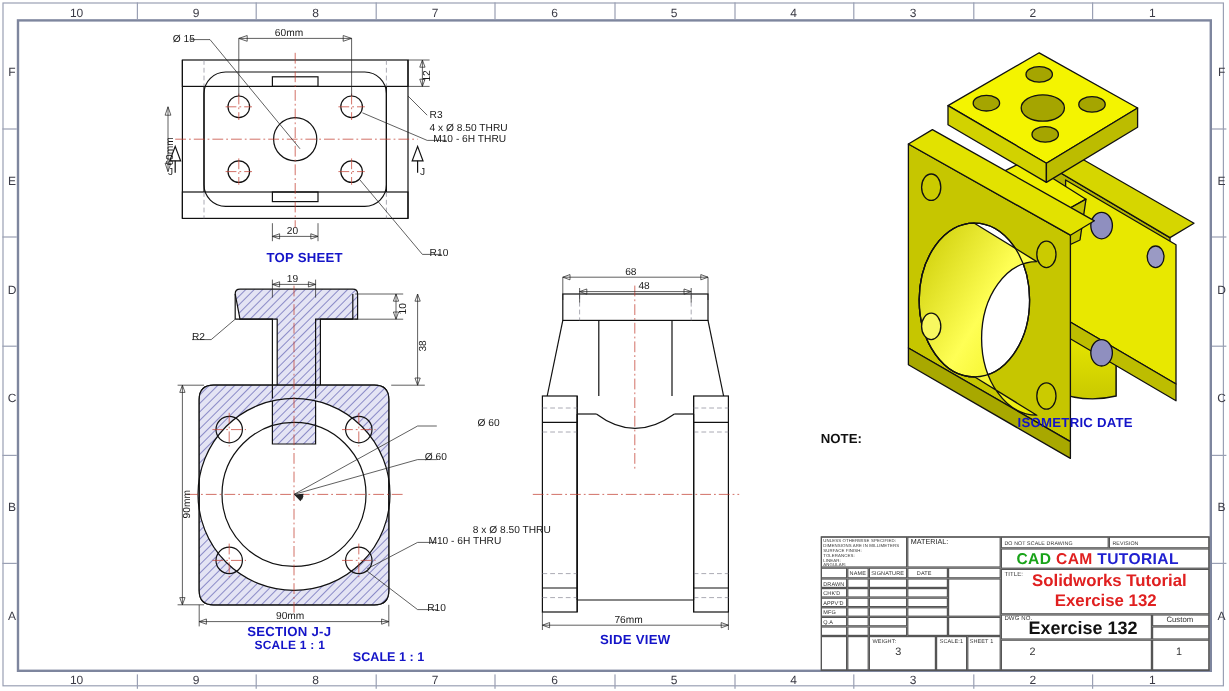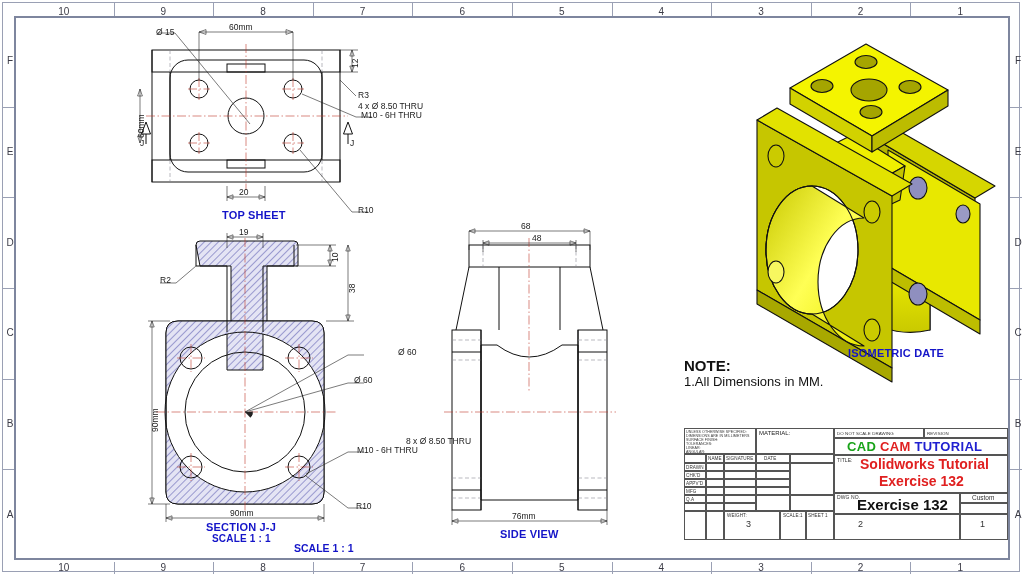--- a/index.html
+++ b/index.html
@@ -23,24 +23,24 @@
   svg{position:absolute;left:0;top:0;overflow:visible;}
   .ln{stroke:#111;stroke-width:1;fill:none;}
   .hid{stroke:#8a8a96;stroke-width:.6;fill:none;stroke-dasharray:4 2.5;}
   .ctr{stroke:#c0392b;stroke-width:.6;fill:none;stroke-dasharray:9 2.5 1.5 2.5;}
   .dimline{stroke:#222;stroke-width:.6;fill:none;}
   .leader{stroke:#222;stroke-width:.6;fill:none;}
 
   
   #note{position:absolute;left:684px;top:358px;}
   #note .nt{font-size:13px;color:#111;line-height:16px;white-space:nowrap;}
-  #note .nh{font-weight:bold;font-size:15px;}
+  #note .nh{font-weight:bold;font-size:11px;}
 
   
-  #tb{position:absolute;left:684px;top:428px;width:334px;height:112px;}
+  #tb{position:absolute;left:684px;top:447px;width:334px;height:112px;}
   #tb .cell{position:absolute;box-sizing:border-box;border:.8px solid #555;}
   #tb .lbl{position:absolute;font-size:3.6px;color:#333;letter-spacing:.1px;white-space:nowrap;transform:scale(1);}
   #tb .lbl2{position:absolute;font-size:4.6px;color:#222;white-space:nowrap;}
   #tb .num{position:absolute;font-size:9px;color:#333;}
   .brand{position:absolute;font-weight:bold;font-size:13px;white-space:nowrap;letter-spacing:.3px;}
   .brand .g{color:#19a319;} .brand .r{color:#e02020;} .brand .b{color:#2020d0;}
   .ttl{position:absolute;color:#e02020;font-weight:bold;font-size:14px;white-space:nowrap;}
   .dwgno{position:absolute;color:#111;font-weight:bold;font-size:15px;white-space:nowrap;}
   .custom{position:absolute;font-size:6.5px;color:#333;}
   .scale-lbl{position:absolute;color:#1414c8;font-weight:bold;font-size:10.5px;}
@@ -195,21 +195,21 @@
       <line class="leader" x1="352" y1="212" x2="300" y2="150"></line>
       <line class="leader" x1="352" y1="212" x2="368" y2="212"></line>
 
       <path class="ln" fill="#111" d="M146,122 l4.5,12 l-9,0 z"></path>
       <line class="ln" x1="146" y1="134" x2="146" y2="144"></line>
       <path class="ln" fill="#111" d="M348,122 l4.5,12 l-9,0 z"></path>
       <line class="ln" x1="348" y1="134" x2="348" y2="144"></line>
     </g>
   </svg>
 
-  <div class="dim" style="left:156px;top:27px;">Ø 15</div>
+  <div class="dim" style="left:144px;top:27px;">Ø 15</div>
   <div class="dim" style="left:229px;top:22px;">60mm</div>
   <div class="dim vtxt" style="left:136px;top:138px;transform:rotate(-90deg);">60mm</div>
   <div class="dim vtxt" style="left:350px;top:68px;transform:rotate(-90deg);">12</div>
   <div class="dim" style="left:239px;top:187px;">20</div>
   <div class="dim" style="left:358px;top:90px;">R3</div>
   <div class="dim" style="left:358px;top:205px;">R10</div>
   <div class="dim" style="left:358px;top:101px;">4 x Ø 8.50 THRU</div>
   <div class="dim" style="left:361px;top:110px;">M10 - 6H THRU</div>
   <div class="dim" style="left:140px;top:138px;">J</div>
   <div class="dim" style="left:350px;top:138px;">J</div>
@@ -307,21 +307,21 @@
   </svg>
 
   <div class="dim" style="left:239px;top:227px;">19</div>
   <div class="dim vtxt" style="left:330px;top:262px;transform:rotate(-90deg);">10</div>
   <div class="dim vtxt" style="left:347px;top:293px;transform:rotate(-90deg);">38</div>
   <div class="dim" style="left:160px;top:275px;">R2</div>
   <div class="dim vtxt" style="left:150px;top:432px;transform:rotate(-90deg);">90mm</div>
   <div class="dim" style="left:230px;top:508px;">90mm</div>
   <div class="dim" style="left:354px;top:347px;margin-left:44px;">Ø 60</div>
   <div class="dim" style="left:354px;top:375px;">Ø 60</div>
-  <div class="dim" style="left:366px;top:436px;padding-left:40px;">8 x Ø 8.50 THRU</div>
+  <div class="dim" style="left:354px;top:436px;padding-left:40px;">8 x Ø 8.50 THRU</div>
   <div class="dim" style="left:357px;top:445px;">M10 - 6H THRU</div>
   <div class="dim" style="left:356px;top:501px;">R10</div>
   <div class="viewlbl" style="left:206px;top:521px;">SECTION J-J</div>
   <div class="viewlbl sm" style="left:212px;top:533px;">SCALE 1 : 1</div>
 
   <svg width="1024" height="576">
     <g>
 
       <rect class="ln" x="469" y="245" width="121" height="22"></rect>
       <line class="hid" x1="483" y1="245" x2="483" y2="267"></line>
@@ -441,21 +441,20 @@
       <ellipse cx="872" cy="212" rx="8" ry="11" fill="#cbcb00"></ellipse>
       <ellipse cx="872" cy="330" rx="8" ry="11" fill="#cbcb00"></ellipse>
 
       <polygon fill="#e4e400" points="806,178 870,214 870,152 806,118" opacity="0"></polygon>
     </g>
   </svg>
   <div class="viewlbl" style="left:848px;top:347px;">ISOMETRIC DATE</div>
 
   <div id="note">
     <div class="nt nh">NOTE:</div>
-    <div class="nt">1.All Dimensions in MM.</div>
   </div>
 
   <div id="tb">
 
     <div class="cell" style="left:0;top:0;width:324px;height:112px;"></div>
 
     <div class="cell" style="left:0;top:0;width:72px;height:26px;"></div>
     <div class="lbl" style="left:2px;top:2px;">UNLESS OTHERWISE SPECIFIED:</div>
     <div class="lbl" style="left:2px;top:6px;">DIMENSIONS ARE IN MILLIMETERS</div>
     <div class="lbl" style="left:2px;top:10px;">SURFACE FINISH:</div>

